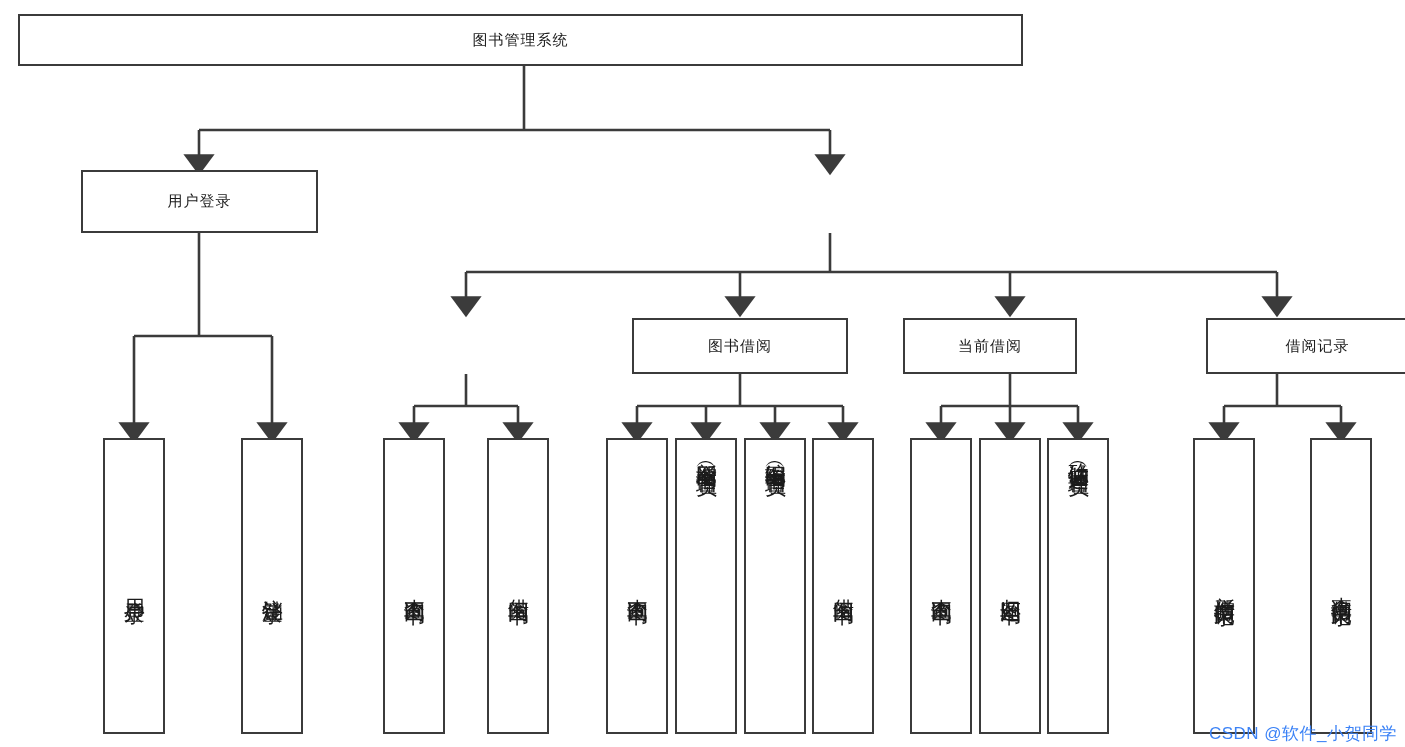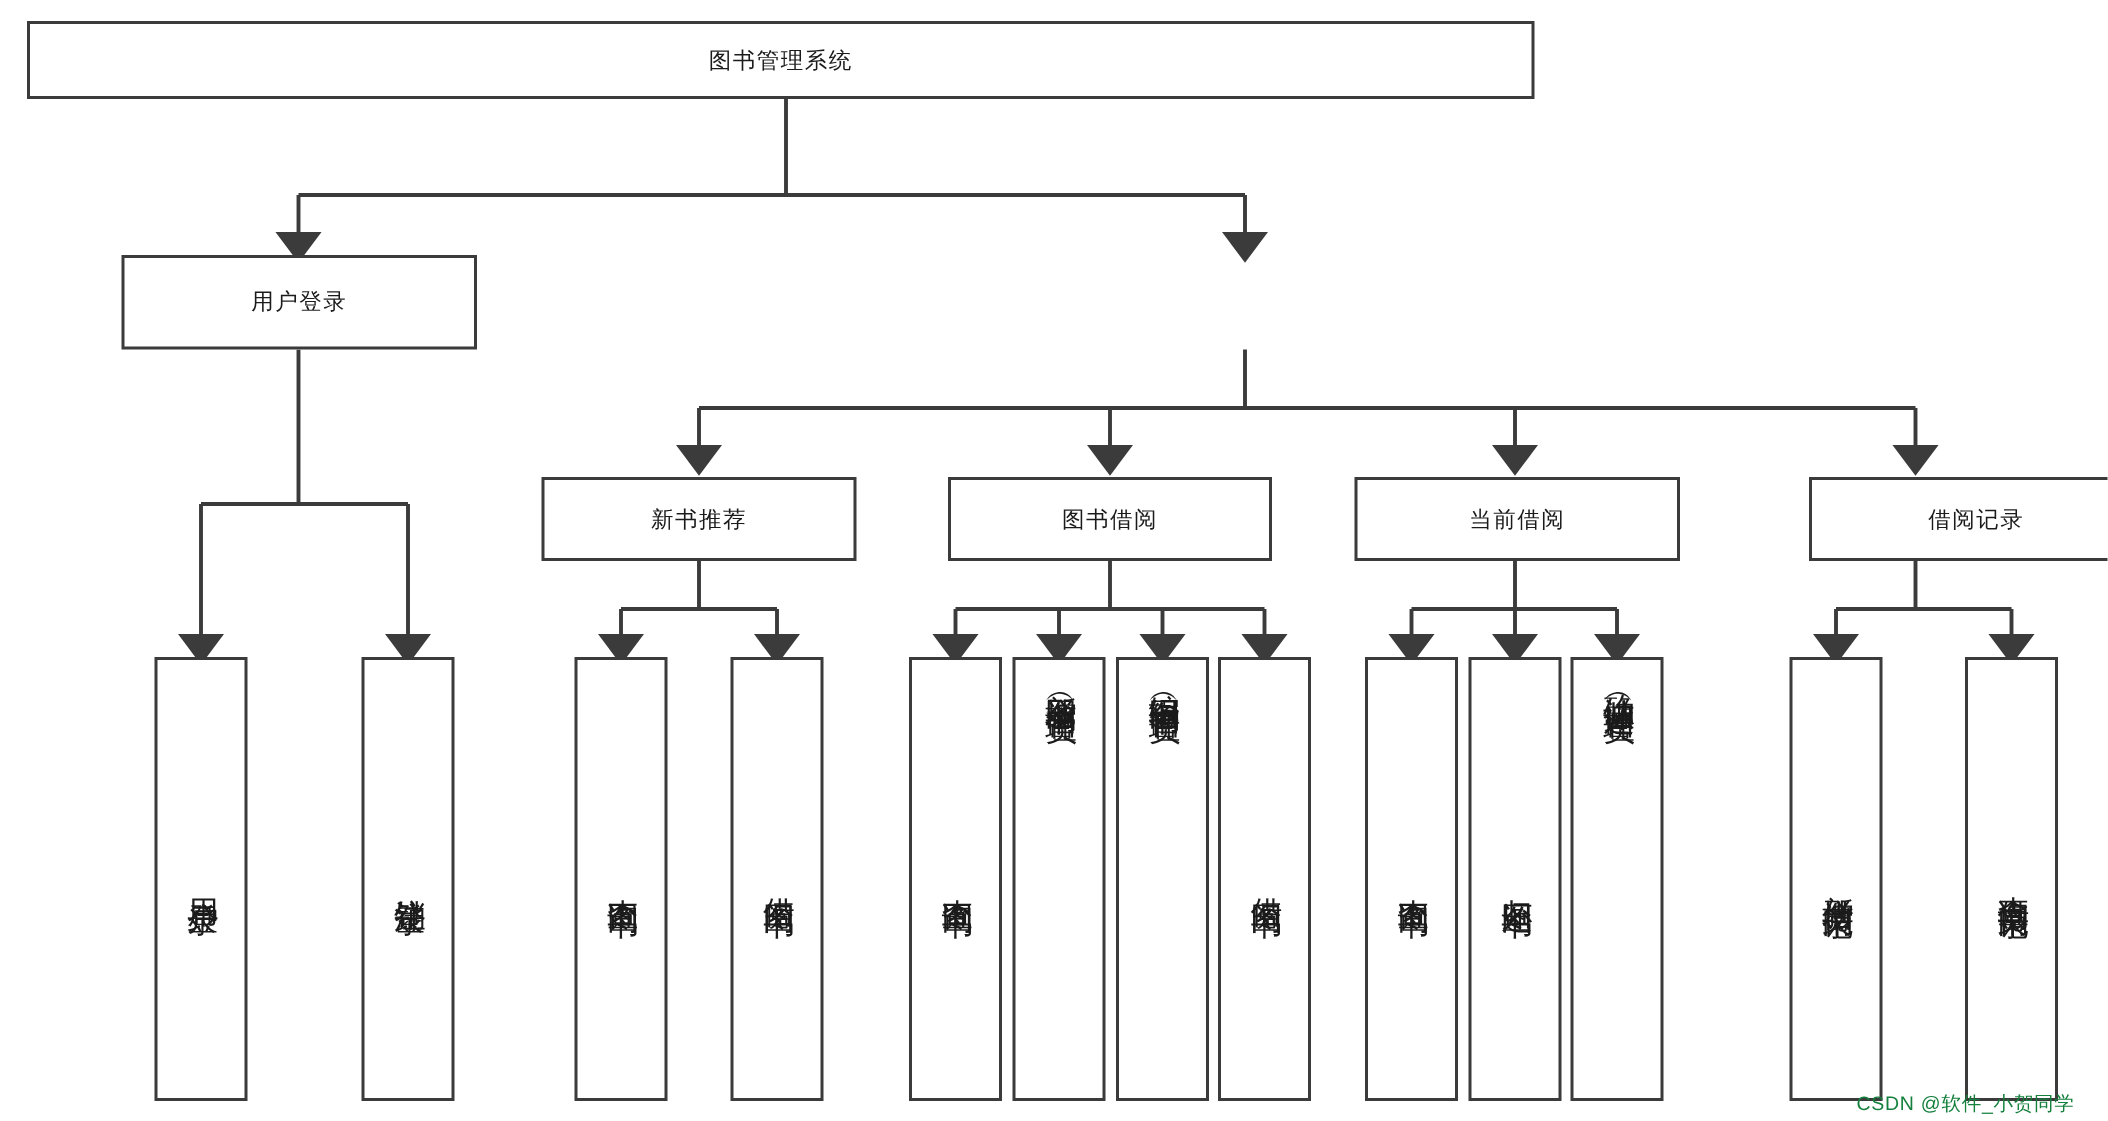--- a/index.html
+++ b/index.html
@@ -56,24 +56,24 @@
   }
   .node.vertical.mid .vlabel {
     
   }
   .node.vertical.mid {
     align-items: center;
     padding-top: 0;
   }
   .watermark {
     position: absolute;
-    right: 22px;
+    right: 8px;
     bottom: 2px;
-    font-size: 13px;
-    color: #15803d;
+    font-size: 17px;
+    color: #3b82f6;
     white-space: nowrap;
     letter-spacing: 0.5px;
   }
 </style>
 </head>
 <body>
 
 <div id="diagram-root">
 
   <svg class="connectors" viewBox="0 0 1405 747" preserveAspectRatio="none" aria-hidden="true">
@@ -127,27 +127,24 @@
   </svg>
 
   <div class="node horizontal" style="left:18px; top:14px; width:1005px; height:52px;">
     <span>图书管理系统</span>
   </div>
 
   <div class="node horizontal" style="left:81px; top:170px; width:237px; height:63px;">
     <span>用户登录</span>
   </div>
 
-  <div class="node horizontal" style="left:361px; top:318px; width:210px; height:56px;">
-    <span>新书推荐</span>
-  </div>
   <div class="node horizontal" style="left:632px; top:318px; width:216px; height:56px;justify-content:center;">
     <span>图书借阅</span>
   </div>
-  <div class="node horizontal" style="left:903px; top:318px; width:217px; height:56px;text-align:right;">
+  <div class="node horizontal" style="left:903px; top:318px; width:174px; height:56px;text-align:right;">
     <span>当前借阅</span>
   </div>
   <div class="node horizontal" style="left:1170px; top:318px; width:223px; height:56px;margin-left:36px;">
     <span>借阅记录</span>
   </div>
 
   <div class="node vertical mid" style="left:103px; top:438px; width:62px; height:296px;">
     <span class="vlabel">用户登录</span>
   </div>
   <div class="node vertical mid" style="left:241px; top:438px; width:62px; height:296px;">

